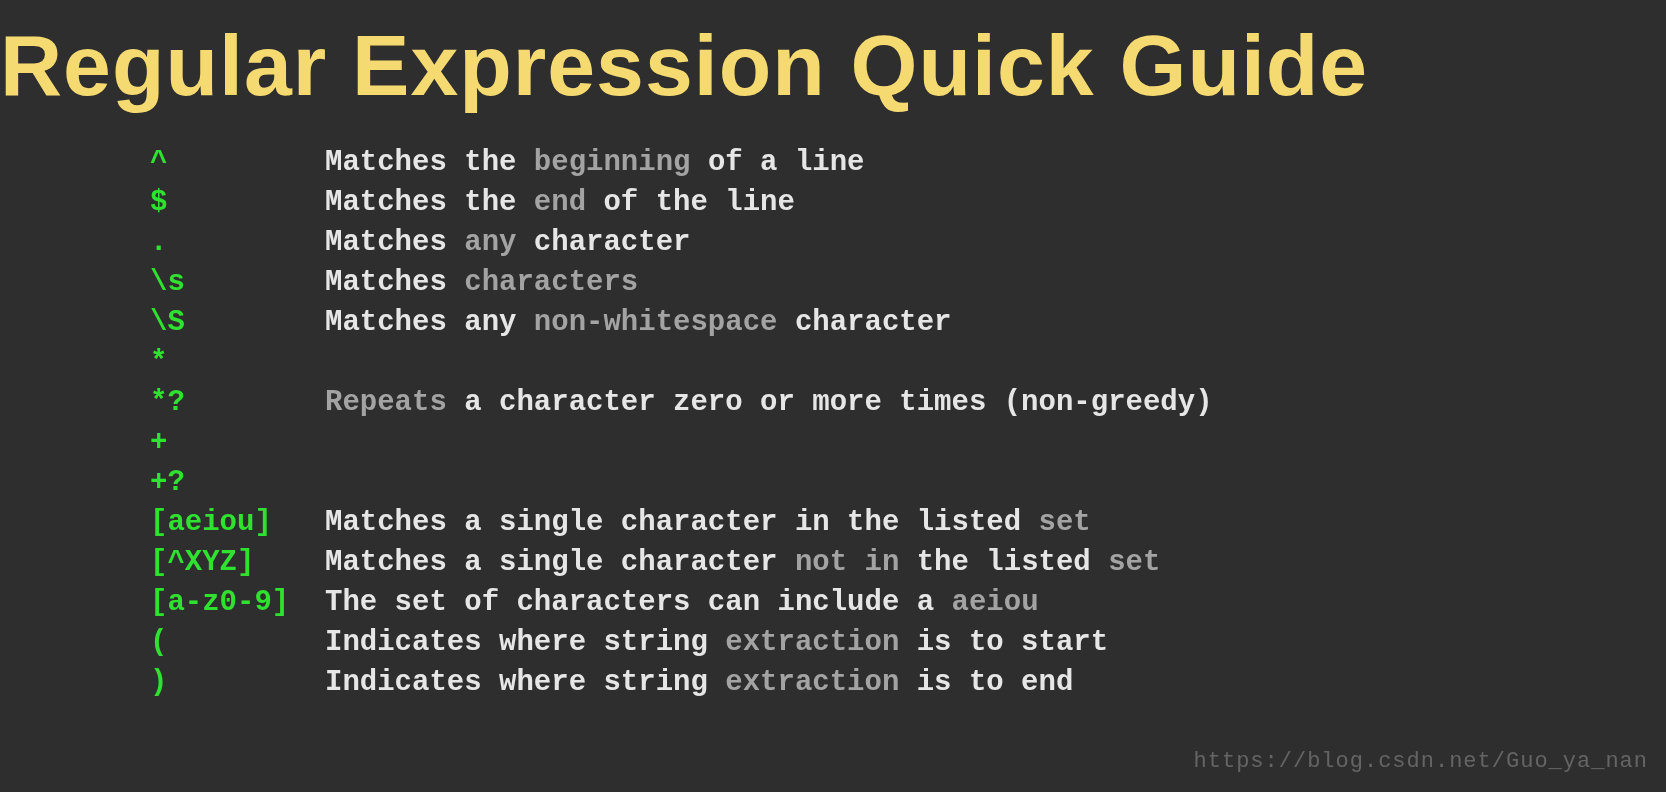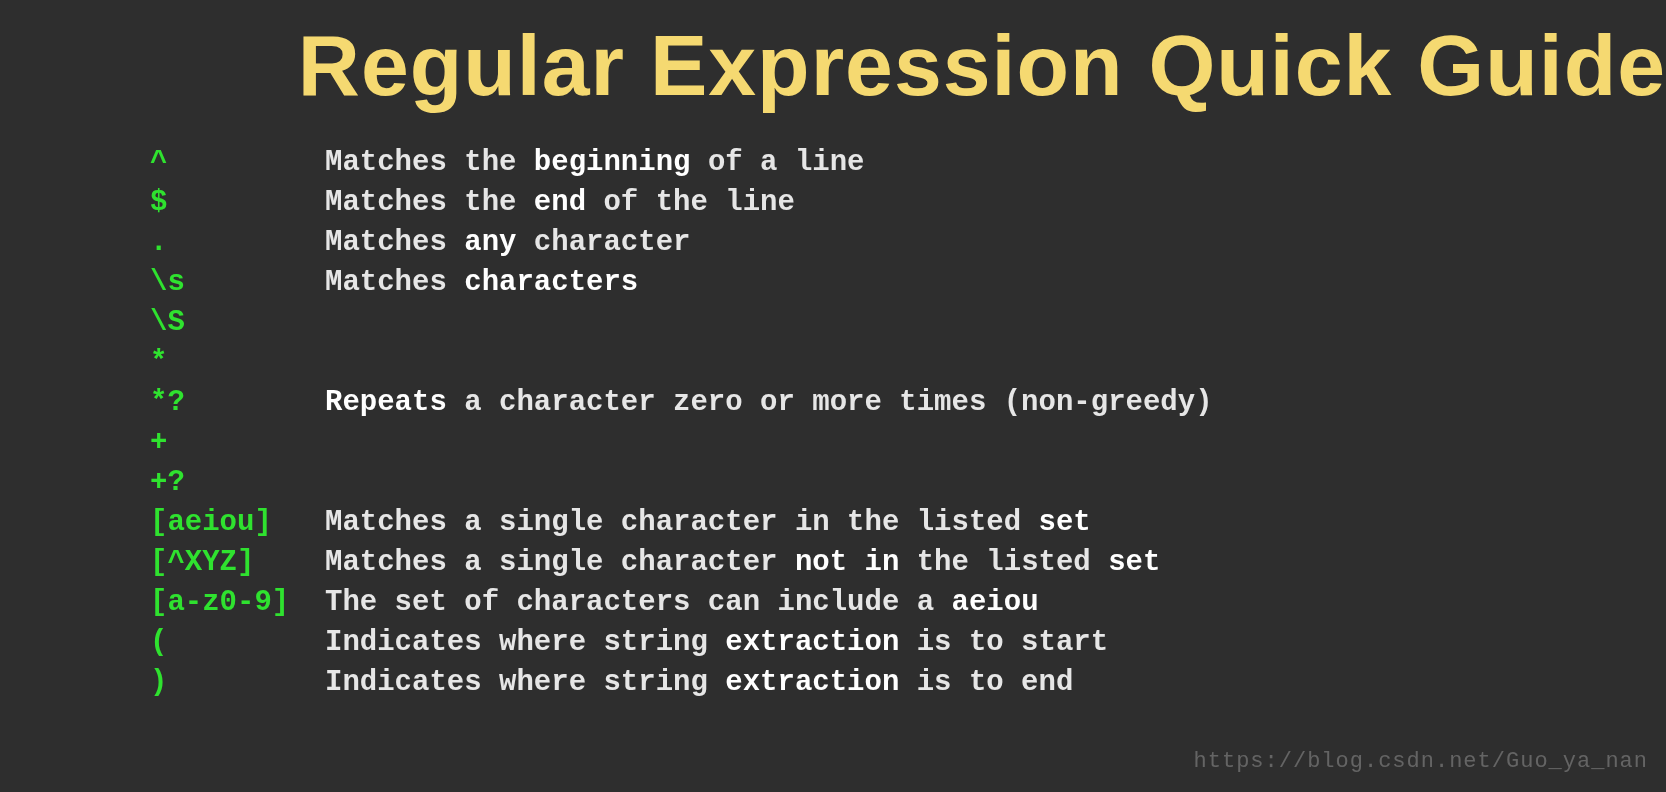--- a/index.html
+++ b/index.html
@@ -12,21 +12,21 @@
     font-family: "Courier New", Courier, monospace;
   }
   .slide {
     position: relative;
     width: 100%;
     height: 100%;
     box-sizing: border-box;
     padding-top: 10px;
   }
   .title {
-    text-align: right;
+    text-align: left;
     font-size: 86px;
     font-weight: bold;
     color: #f5d971;
     font-family: Arial, Helvetica, sans-serif;
     letter-spacing: 1px;
     margin-top: 6px;
   }
   .table {
     margin-top: 28px;
     margin-left: 150px;
@@ -42,21 +42,21 @@
     color: #2fe22f;
     font-weight: bold;
     width: 175px;
     flex: none;
   }
   .desc {
     color: #e6e6e6;
     font-weight: bold;
   }
   .desc .hl {
-    color: #ffffff;
+    color: #a3a3a3;
   }
   .watermark {
     position: absolute;
     right: 18px;
     bottom: 18px;
     font-family: "SimSun", "Courier New", monospace;
     font-size: 22px;
     color: rgba(200,200,200,0.35);
     letter-spacing: 1px;
     margin-top: 32px;
@@ -65,21 +65,21 @@
 </head>
 <body>
 
 <div class="slide">
   <div class="title">Regular Expression Quick Guide</div>
   <div class="table" id="rows">
       <div class="row"><span class="sym">^</span><span class="desc">Matches the <span class="hl">beginning</span> of a line</span></div>
       <div class="row"><span class="sym">$</span><span class="desc">Matches the <span class="hl">end</span> of the line</span></div>
       <div class="row"><span class="sym">.</span><span class="desc">Matches <span class="hl">any</span> character</span></div>
       <div class="row"><span class="sym">\s</span><span class="desc">Matches <span class="hl">characters</span></span></div>
-      <div class="row"><span class="sym">\S</span></div>
+      <div class="row"><span class="sym">\S</span><span class="desc">Matches any <span class="hl">non-whitespace</span> character</span></div>
       <div class="row"><span class="sym">*</span></div>
       <div class="row"><span class="sym">*?</span><span class="desc"><span class="hl">Repeats</span> a character zero or more times (non-greedy)</span></div>
       <div class="row"><span class="sym">+</span></div>
       <div class="row"><span class="sym">+?</span></div>
       <div class="row"><span class="sym">[aeiou]</span><span class="desc">Matches a single character in the listed <span class="hl">set</span></span></div>
       <div class="row"><span class="sym">[^XYZ]</span><span class="desc">Matches a single character <span class="hl">not in</span> the listed <span class="hl">set</span></span></div>
       <div class="row"><span class="sym">[a-z0-9]</span><span class="desc">The set of characters can include a <span class="hl">aeiou</span></span></div>
       <div class="row"><span class="sym">(</span><span class="desc">Indicates where string <span class="hl">extraction</span> is to start</span></div>
       <div class="row"><span class="sym">)</span><span class="desc">Indicates where string <span class="hl">extraction</span> is to end</span></div>
     </div>

